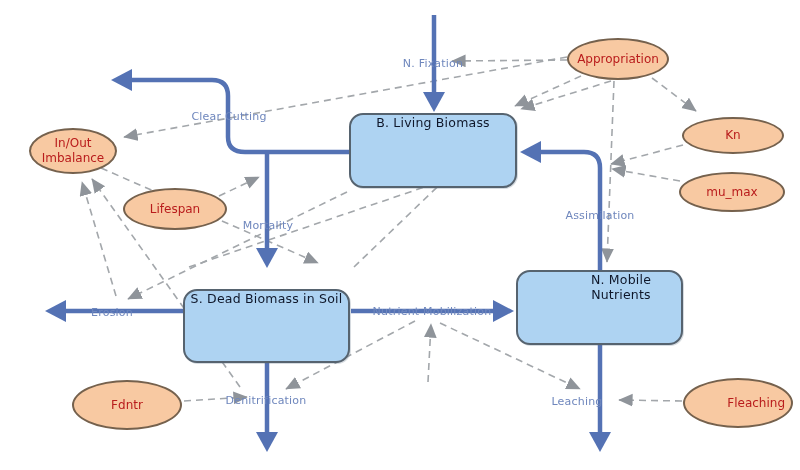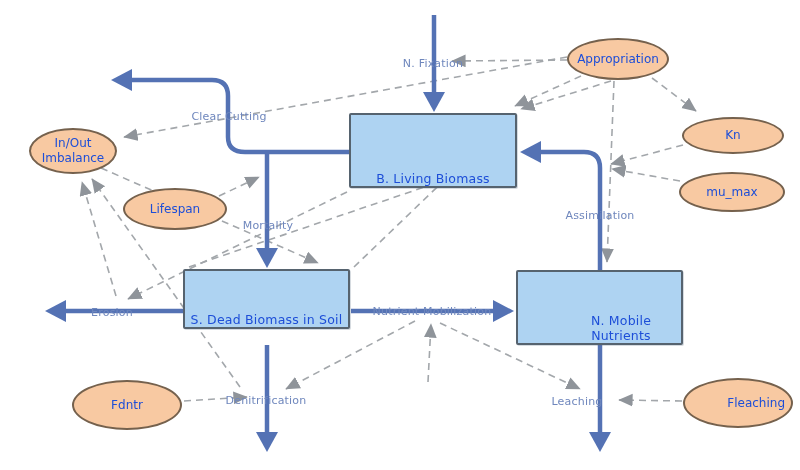--- a/index.html
+++ b/index.html
@@ -2,29 +2,29 @@
 <html><head>
 <meta charset="utf-8">
 <style>
   html,body{margin:0;padding:0;background:#ffffff;}
   #canvas{
     position:relative;width:800px;height:470px;background:#ffffff;
     font-family:"DejaVu Sans",sans-serif;overflow:hidden;
   }
   #wires{position:absolute;left:0;top:0;width:800px;height:470px;}
   .stock{
-    position:absolute;background:#aed3f2;border:2px solid #56636f;border-radius:2px;
-    display:flex;align-items:flex-end;justify-content:center;text-align:center;
-    color:#1d4ed8;font-size:12.5px;letter-spacing:.2px;box-sizing:border-box;
+    position:absolute;background:#aed3f2;border:2px solid #56636f;border-radius:14px;
+    display:flex;align-items:flex-start;justify-content:center;text-align:center;
+    color:#0f172a;font-size:12.5px;letter-spacing:.2px;box-sizing:border-box;
     box-shadow:1px 1px 0 rgba(90,110,130,.25);
   }
   .param{
     position:absolute;background:#f8c9a2;border:2px solid #75614d;border-radius:50%;
     display:flex;align-items:center;justify-content:center;text-align:center;
-    color:#1d4ed8;font-size:12px;line-height:1.25;box-sizing:border-box;padding:2px 6px;
+    color:#b91c1c;font-size:12px;line-height:1.25;box-sizing:border-box;padding:2px 6px;
   }
   .flow-label{
     position:absolute;transform:translate(-50%,-50%);white-space:nowrap;
     color:#6f87bd;font-size:11px;letter-spacing:.2px;
   }
 </style>
 </head>
 <body>
 
 <div id="canvas">
@@ -91,21 +91,21 @@
       <g>
         <path d="M600,345 L600,434"></path>
         <polygon points="600,452 589,432 611,432" fill="#5472b4" stroke="none"></polygon>
       </g>
     </g>
   </svg>
 
   <div class="stock" style="left:349px;top:113px;width:168px;height:75px;">
     <span>B. Living Biomass</span>
   </div>
-  <div class="stock" style="left:183px;top:269px;width:167px;height:60px;">
+  <div class="stock" style="left:183px;top:289px;width:167px;height:74px;">
     <span>S. Dead Biomass in Soil</span>
   </div>
   <div class="stock" style="left:516px;top:270px;width:167px;height:75px;padding-left:43px;">
     <span>N. Mobile Nutrients</span>
   </div>
 
   <div class="param" style="left:29px;top:128px;width:88px;height:46px;">
     <span>In/Out Imbalance</span>
   </div>
   <div class="param" style="left:123px;top:188px;width:104px;height:42px;">

